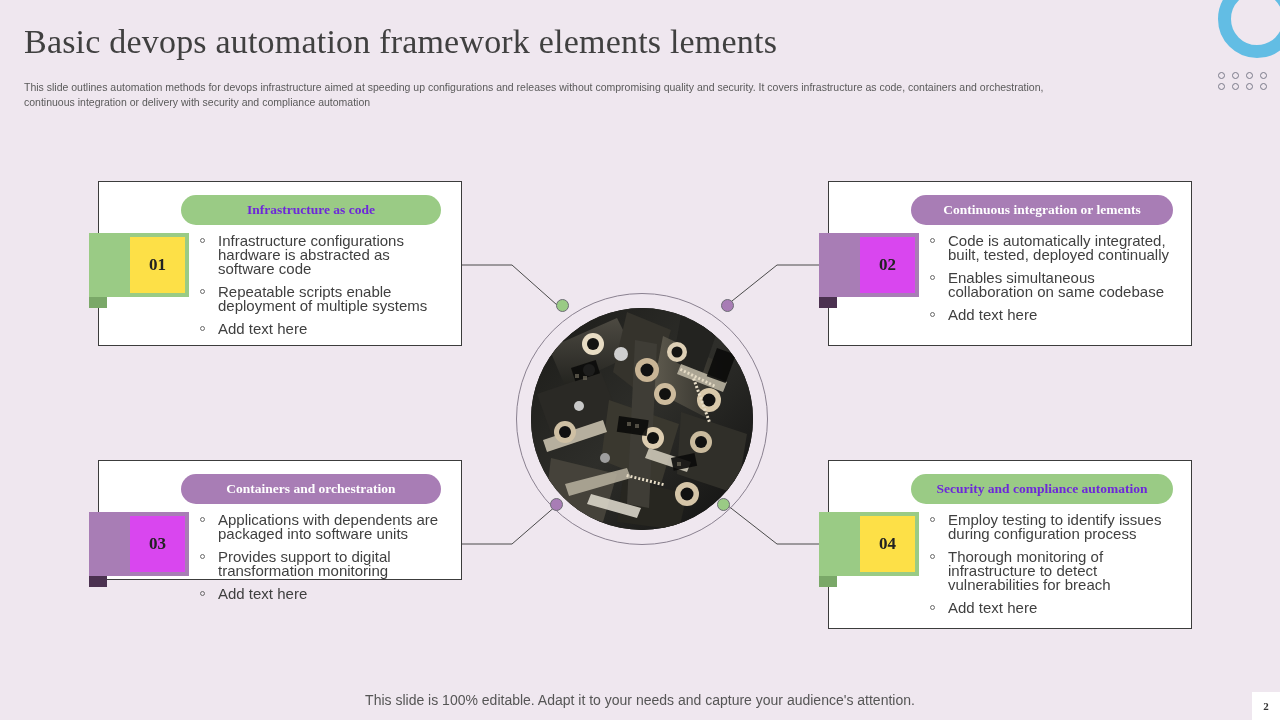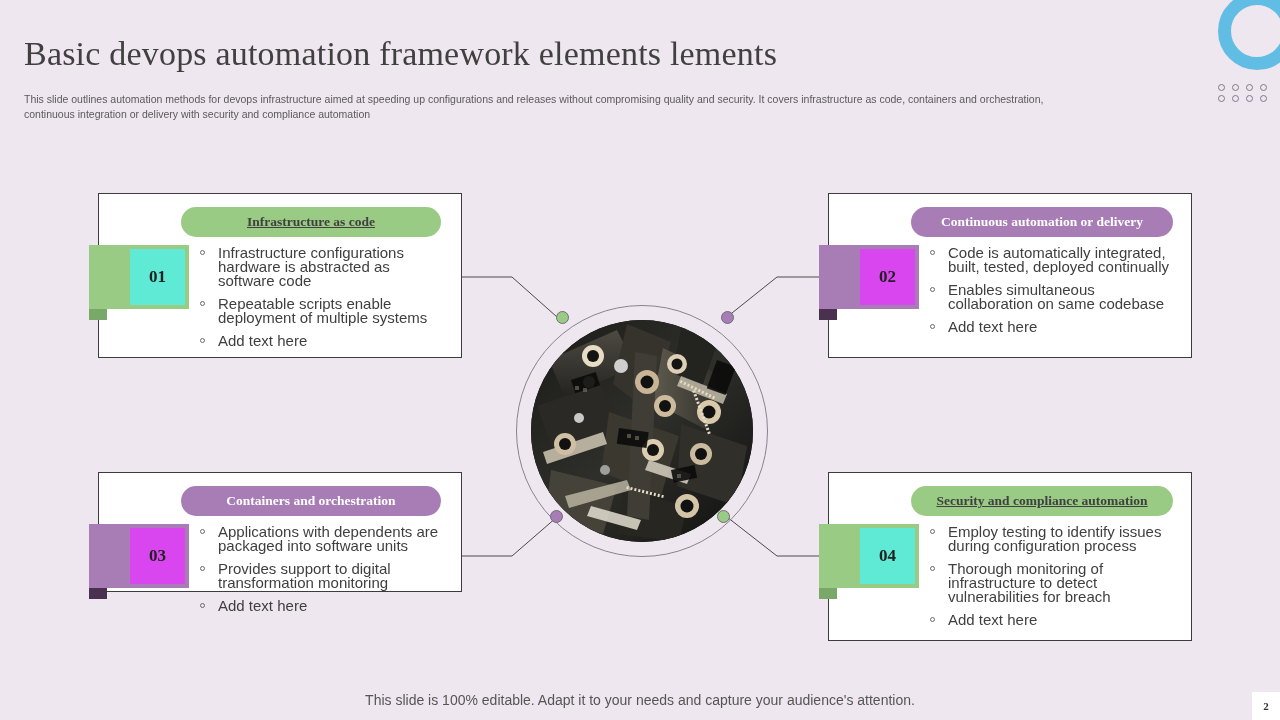--- a/index.html
+++ b/index.html
@@ -3,21 +3,21 @@
 <meta charset="utf-8">
 <style>
   html,body{margin:0;padding:0;}
   body{
     width:1280px;height:720px;
     background:#efe7ef;
     font-family:"Liberation Sans", sans-serif;
     overflow:hidden;
     position:relative;
   }
-  .slide{position:absolute;inset:0;margin-top:12px;}
+  .slide{position:absolute;inset:0;}
 
   
   .title{
     position:absolute;left:24px;top:22px;
     font-family:"Liberation Serif", serif;
     font-size:34px;line-height:40px;
     color:#404040;
     letter-spacing:.2px;
     white-space:nowrap;
   }
@@ -76,21 +76,21 @@
     box-sizing:border-box;
   }
   .pill{
     position:absolute;top:13px;
     height:30px;border-radius:15px;
     display:flex;align-items:center;justify-content:center;
     font-family:"Liberation Serif", serif;
     font-weight:bold;font-size:13.5px;
     box-sizing:border-box;
   }
-  .pill.green{background:#9acb85;color:#404040;text-decoration:underline;}
+  .pill.green{background:#9acb85;color:#6d28d9;}
   .pill.purple{background:#a87db5;color:#ffffff;}
 
   .bullets{
     position:absolute;
     font-size:15px;line-height:14px;color:#3f3f3f;
   }
   .bullets li{
     list-style:none;position:relative;margin-bottom:9px;padding-left:21px;
   }
   .bullets li:before{
@@ -106,21 +106,21 @@
     position:absolute;left:0;bottom:-11px;width:18px;height:13px;
   }
   .badge .plate{position:absolute;left:0;top:0;width:100px;height:64px;}
   .badge .inner{
     position:absolute;right:4px;top:4px;width:55px;height:56px;
     display:flex;align-items:center;justify-content:center;
     font-family:"Liberation Serif", serif;font-weight:bold;
     font-size:17px;color:#222;
   }
   .badge.green .plate{background:#9acb85;}
-  .badge.green .inner{background:#5eead4;}
+  .badge.green .inner{background:#fde047;}
   .badge.green .shadow{background:#7aa868;}
   .badge.purple .plate{background:#a87db5;}
   .badge.purple .inner{background:#d946ef;}
   .badge.purple .shadow{background:#4b3150;}
 
   
   .footer{
     position:absolute;left:0;right:0;bottom:12px;
     text-align:center;font-size:14px;color:#555;
   }
@@ -307,21 +307,21 @@
       </ul>
     </div>
   </div>
   <div class="badge green" style="left:89px;top:233px;">
     <div class="shadow"></div>
     <div class="plate"></div>
     <div class="inner">01</div>
   </div>
 
   <div class="card" style="left:828px;top:181px;width:364px;height:165px;">
-    <div class="pill purple" style="left:82px;width:262px;">Continuous automation or delivery</div>
+    <div class="pill purple" style="left:82px;width:262px;">Continuous integration or lements</div>
     <div class="bullets" style="left:98px;top:52px;width:250px;">
       <ul>
         <li>Code is automatically integrated, built, tested, deployed continually</li>
         <li>Enables simultaneous collaboration on same codebase</li>
         <li>Add text here</li>
       </ul>
     </div>
   </div>
   <div class="badge purple" style="left:819px;top:233px;">
     <div class="shadow"></div>

